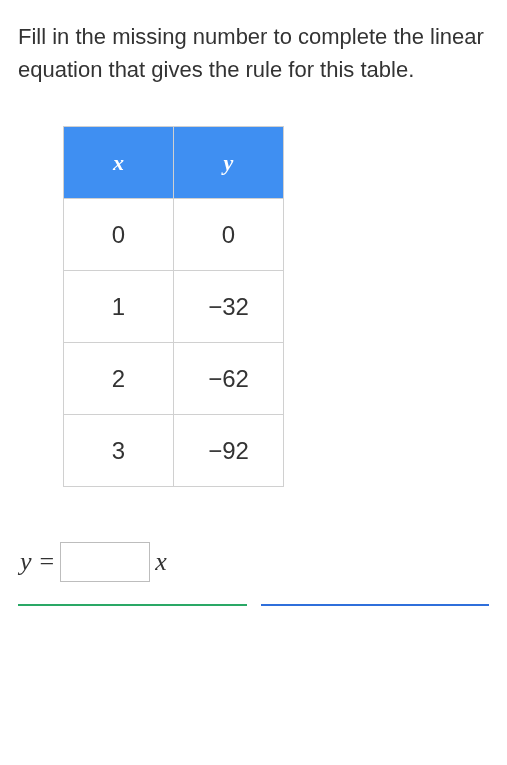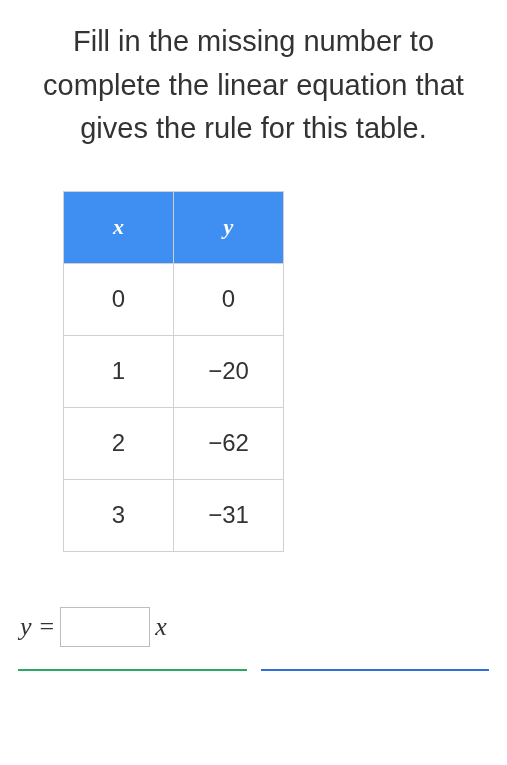--- a/index.html
+++ b/index.html
@@ -8,25 +8,24 @@
       box-sizing: border-box;
     }
     body {
       font-family: Arial, Helvetica, sans-serif;
       padding: 20px 18px;
       width: 507px;
       background: #fff;
       color: #333;
     }
     .instruction {
-      font-size: 29px;
+      font-size: 22px;
       line-height: 1.5;
       margin-bottom: 40px;
       color: #333;
-      text-align: center;
     }
     .table-container {
       margin-left: 45px;
       margin-bottom: 55px;
     }
     table {
       border-collapse: collapse;
     }
     th {
       background-color: #3f8ff2;
@@ -104,29 +103,29 @@
         <th>y</th>
       </tr>
     </thead>
     <tbody>
       <tr>
         <td>0</td>
         <td>0</td>
       </tr>
       <tr>
         <td>1</td>
-        <td>−20</td>
+        <td>−32</td>
       </tr>
       <tr>
         <td>2</td>
         <td>−62</td>
       </tr>
       <tr>
         <td>3</td>
-        <td>−31</td>
+        <td>−92</td>
       </tr>
     </tbody>
   </table>
 </div>
 
 <div class="equation-row">
   <span class="lhs">y</span>
   <span class="eq">=</span>
   <input type="text" class="answer-input" value="" style="">
   <span class="rhs-x">x</span>

